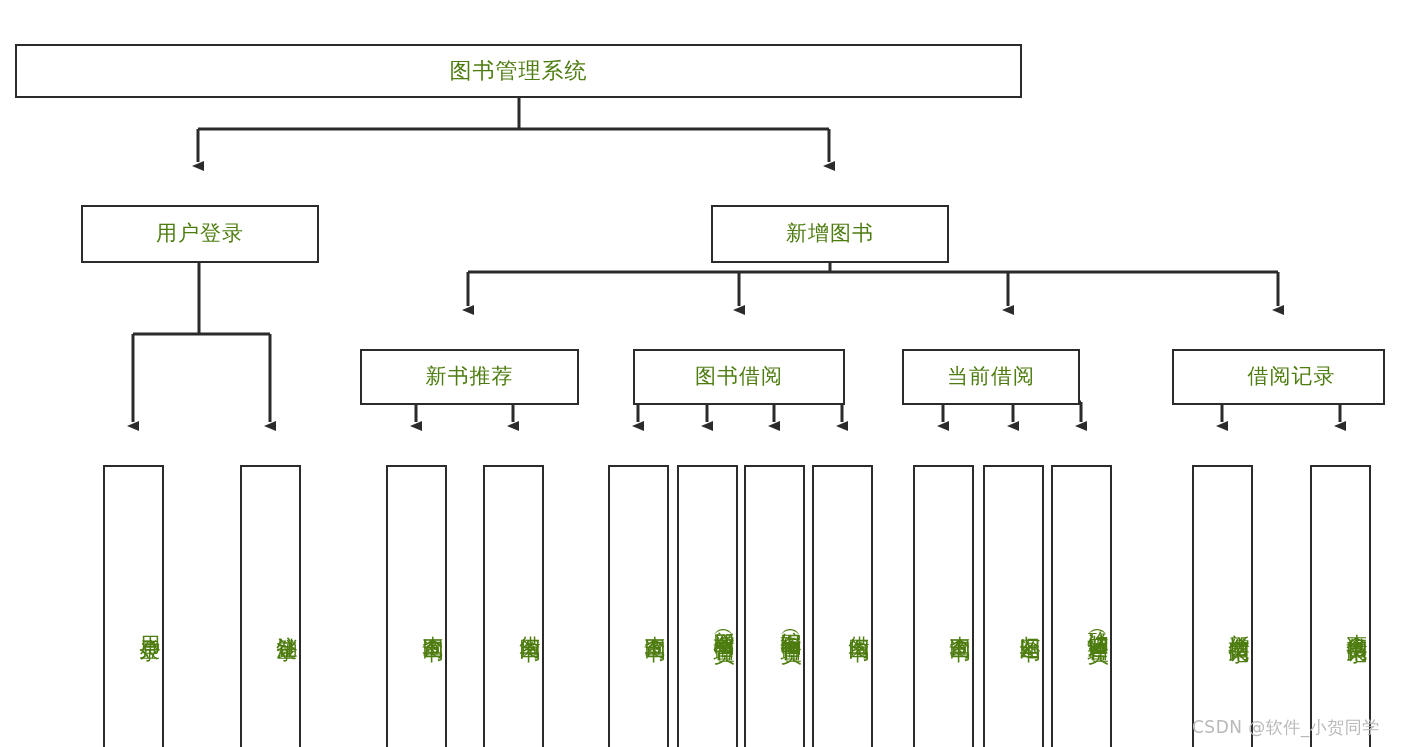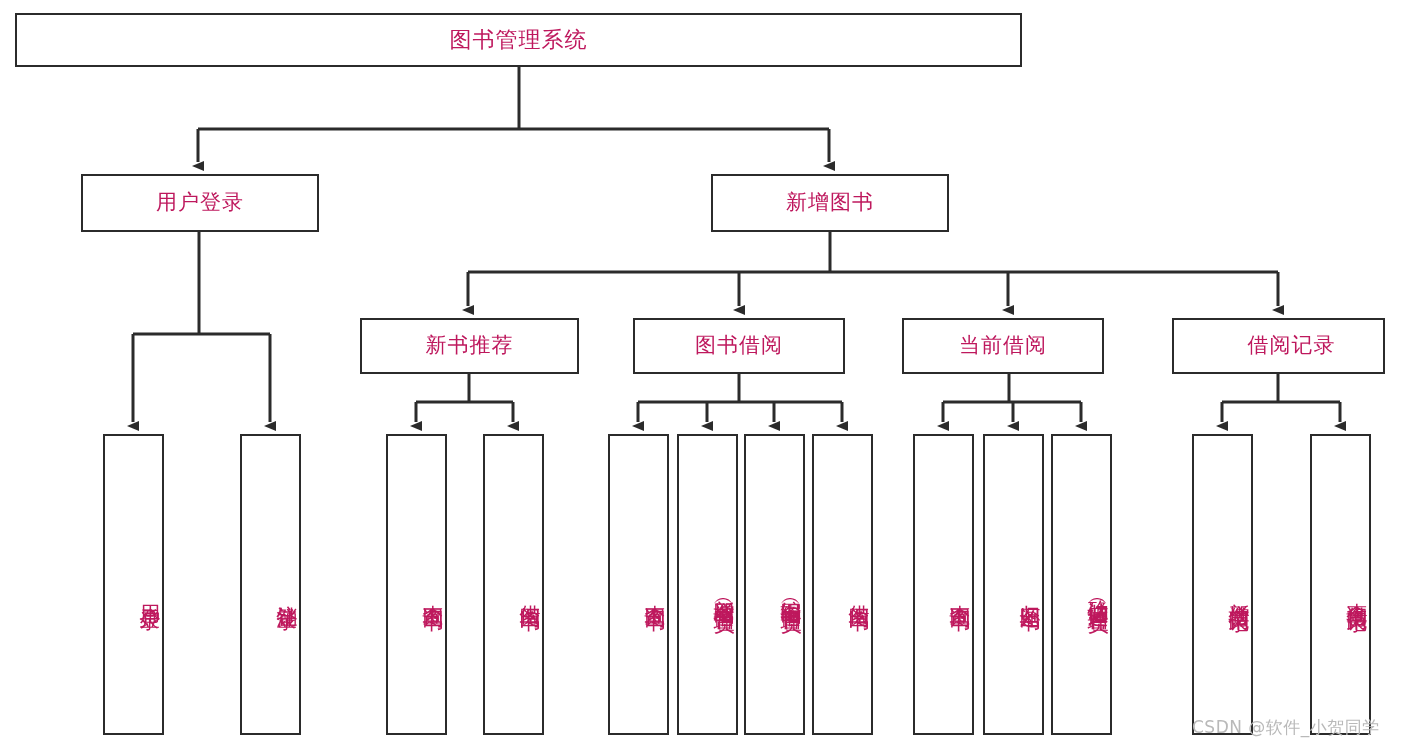--- a/index.html
+++ b/index.html
@@ -22,25 +22,26 @@
     left: 0;
     top: 0;
     width: 1405px;
     height: 747px;
   }
   .node {
     position: absolute;
     box-sizing: border-box;
     border: 2px solid #2b2b2b;
     background: #ffffff;
-    color: #be185d;
+    color: #4d7c0f;
     display: flex;
     align-items: center;
     justify-content: center;
     text-align: center;
+    margin-top: 31px;
   }
   .node.horiz {
     font-size: 21px;
     letter-spacing: 1px;
     line-height: 1.1;
   }
   .node.vert {
     writing-mode: vertical-rl;
     text-orientation: upright;
     font-size: 21px;
@@ -119,21 +120,21 @@
     </g>
   </svg>
 
   <div class="node horiz root" style="left: 15px; top: 13px; width: 1007px; height: 54px;">图书管理系统</div>
 
   <div class="node horiz" style="left: 81px; top: 174px; width: 238px; height: 58px;">用户登录</div>
   <div class="node horiz" style="left: 711px; top: 174px; width: 238px; height: 58px;">新增图书</div>
 
   <div class="node horiz" style="left: 360px; top: 318px; width: 219px; height: 56px; text-align: center;">新书推荐</div>
   <div class="node horiz" style="left: 633px; top: 318px; width: 212px; height: 56px; text-align: center;">图书借阅</div>
-  <div class="node horiz" style="left: 902px; top: 318px; width: 202px; height: 56px; text-align: right;">当前借阅</div>
+  <div class="node horiz" style="left: 902px; top: 318px; width: 178px; height: 56px; text-align: right;">当前借阅</div>
   <div class="node horiz" style="left: 1172px; top: 318px; width: 213px; height: 56px; padding-left: 26px;">借阅记录</div>
 
   <div class="node vert" style="left: 103px; top: 434px; width: 61px; height: 301px;">用户登录</div>
   <div class="node vert" style="left: 240px; top: 434px; width: 61px; height: 301px;">注销登录</div>
   <div class="node vert" style="left: 386px; top: 434px; width: 61px; height: 301px;">查询图书</div>
   <div class="node vert" style="left: 483px; top: 434px; width: 61px; height: 301px;">借阅图书</div>
   <div class="node vert" style="left: 608px; top: 434px; width: 61px; height: 301px;">查询图书</div>
   <div class="node vert" style="left: 677px; top: 434px; width: 61px; height: 301px;">新增图书（管理员）</div>
   <div class="node vert" style="left: 744px; top: 434px; width: 61px; height: 301px;">编辑图书（管理员）</div>
   <div class="node vert" style="left: 812px; top: 434px; width: 61px; height: 301px;">借阅图书</div>

